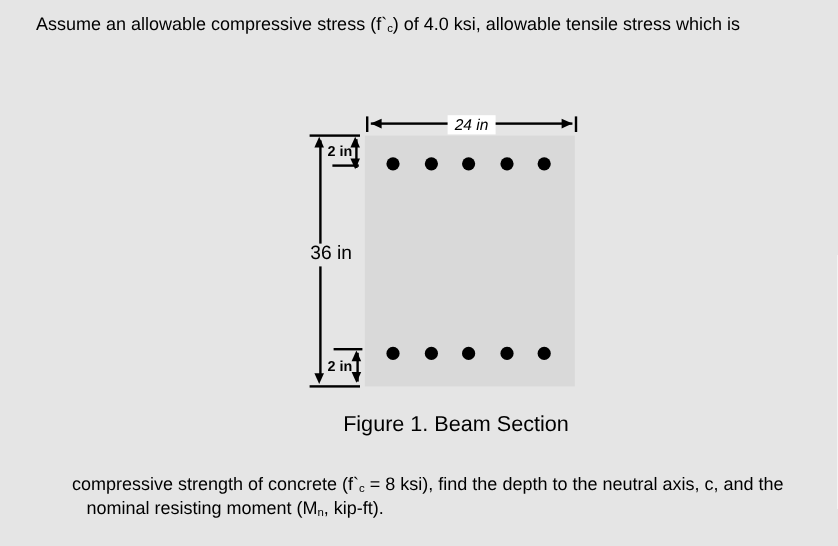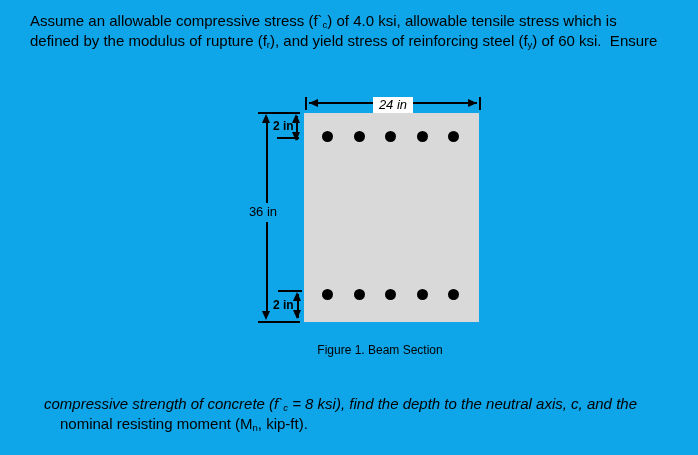--- a/index.html
+++ b/index.html
@@ -33,51 +33,50 @@
   .lab24wrap{position:absolute;left:309px;top:95px;width:168px;text-align:center;font-style:italic;}
   .dimlab{font-size:13px;background:#fff;padding:0 6px;display:inline-block;line-height:16px;}
 
   
   .t36top{left:258px;top:112px;width:42px;}
   .t36bot{left:258px;top:321px;width:42px;}
   .l36a{left:266px;top:117px;height:86px;}
   .l36b{left:266px;top:222px;height:91px;}
   .a36up{left:262px;top:114px;}
   .a36dn{left:262px;top:311px;}
-  .lab36{position:absolute;left:241px;top:204px;width:44px;text-align:center;font-size:13px;line-height:16px;}
+  .lab36{position:absolute;left:254px;top:204px;width:44px;text-align:center;font-size:16px;line-height:16px;}
 
   
   .cov{position:absolute;font-size:12px;font-weight:bold;line-height:14px;}
   .covTopLab{left:273px;top:119px;}
   .covBotLab{left:273px;top:298px;}
   .tBarTop{left:277px;top:137px;width:22px;}
   .tBarBot{left:278px;top:290px;width:24px;}
   .l2t{left:296px;top:116px;height:24px;}
   .a2tu{left:292px;top:114px;}
   .a2td{left:292px;top:132px;}
   .l2b{left:297px;top:294px;height:24px;}
   .a2bu{left:293px;top:292px;}
   .a2bd{left:293px;top:310px;}
 
   
   .bar-row{position:absolute;left:322px;width:137px;height:11px;display:flex;justify-content:space-between;align-items:center;}
   .rowTop{top:131px;}
   .rowBot{top:289px;}
   .bar-dot{width:11px;height:11px;border-radius:50%;background:#000;display:inline-block;}
 
-  .caption{position:absolute;left:280px;top:343px;width:200px;text-align:center;font-size:12px;}
+  .caption{position:absolute;left:280px;top:343px;width:200px;text-align:center;font-size:18px;}
 </style>
 </head>
 <body>
 
-<div class="page" style="background: #0ea5e9; color: rgb(0, 0, 0);">
+<div class="page" style="background: #e5e5e5; color: rgb(0, 0, 0);">
 
   <div class="para" id="intro">
       <div class="line"><span>Assume an allowable compressive stress (f`</span><sub>c</sub><span>) of 4.0 ksi, allowable tensile stress which is</span></div>
-      <div class="line"><span>defined by the modulus of rupture (f</span><sub>r</sub><span>), and yield stress of reinforcing steel (f</span><sub>y</sub><span>) of 60 ksi.  Ensure</span></div>
     </div>
 
   <div>
 
     <div class="sect" style="background: rgb(217, 217, 217);"></div>
 
     <div class="vline t24l"></div>
     <div class="vline t24r"></div>
     <div class="hline l24"></div>
     <div class="ah ah-left a24l"></div>
@@ -118,17 +117,17 @@
         <span class="bar-dot" style="background: rgb(0, 0, 0);"></span>
         <span class="bar-dot" style="background: rgb(0, 0, 0);"></span>
         <span class="bar-dot" style="background: rgb(0, 0, 0);"></span>
         <span class="bar-dot" style="background: rgb(0, 0, 0);"></span>
       </div>
 
     <div class="caption">Figure 1. Beam Section</div>
   </div>
 
   <div class="para" id="problem">
-      <div class="line" style="margin-left: 16px; font-style: italic;"><span>compressive strength of concrete (f`</span><sub>c</sub><span> = 8 ksi), find the depth to the neutral axis, c, and the</span></div>
-      <div class="line" style="margin-left: 32px;"><span>nominal resisting moment (M</span><sub>n</sub><span>, kip-ft).</span></div>
+      <div class="line" style="margin-left: 32px;"><span>compressive strength of concrete (f`</span><sub>c</sub><span> = 8 ksi), find the depth to the neutral axis, c, and the</span></div>
+      <div class="line" style="margin-left: 44px;"><span>nominal resisting moment (M</span><sub>n</sub><span>, kip-ft).</span></div>
     </div>
 
 </div>
 
 </body></html>

